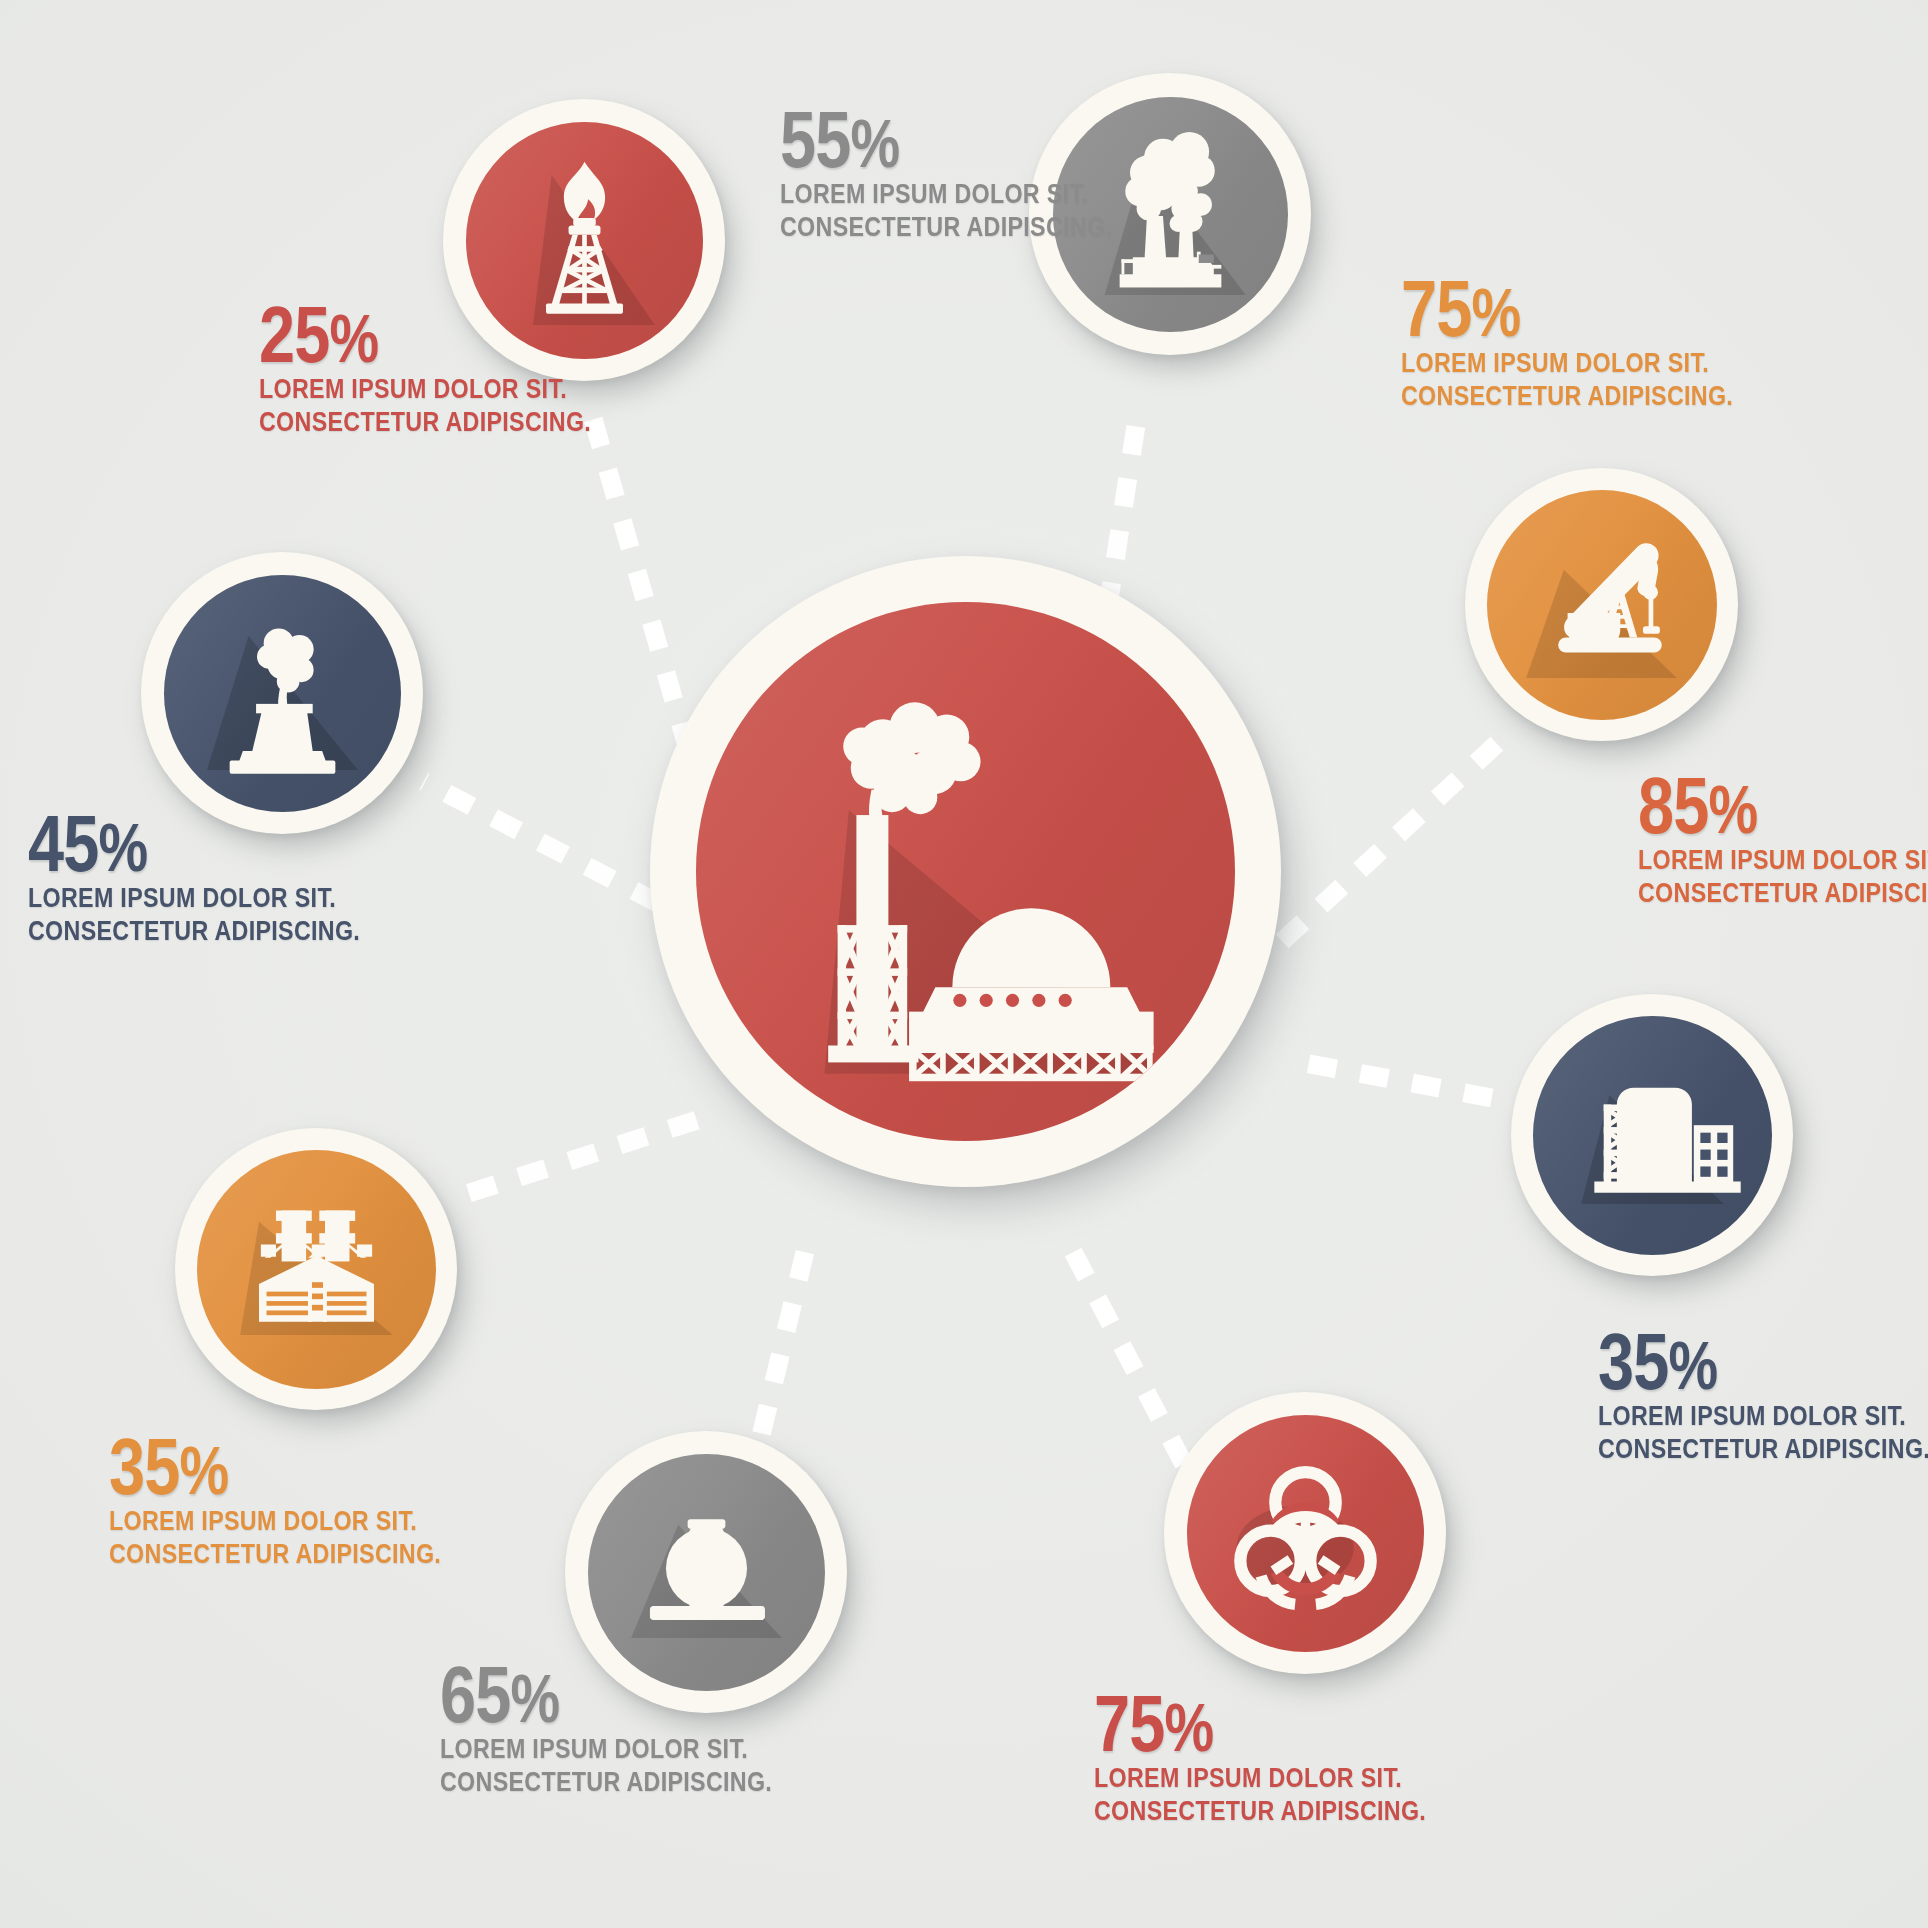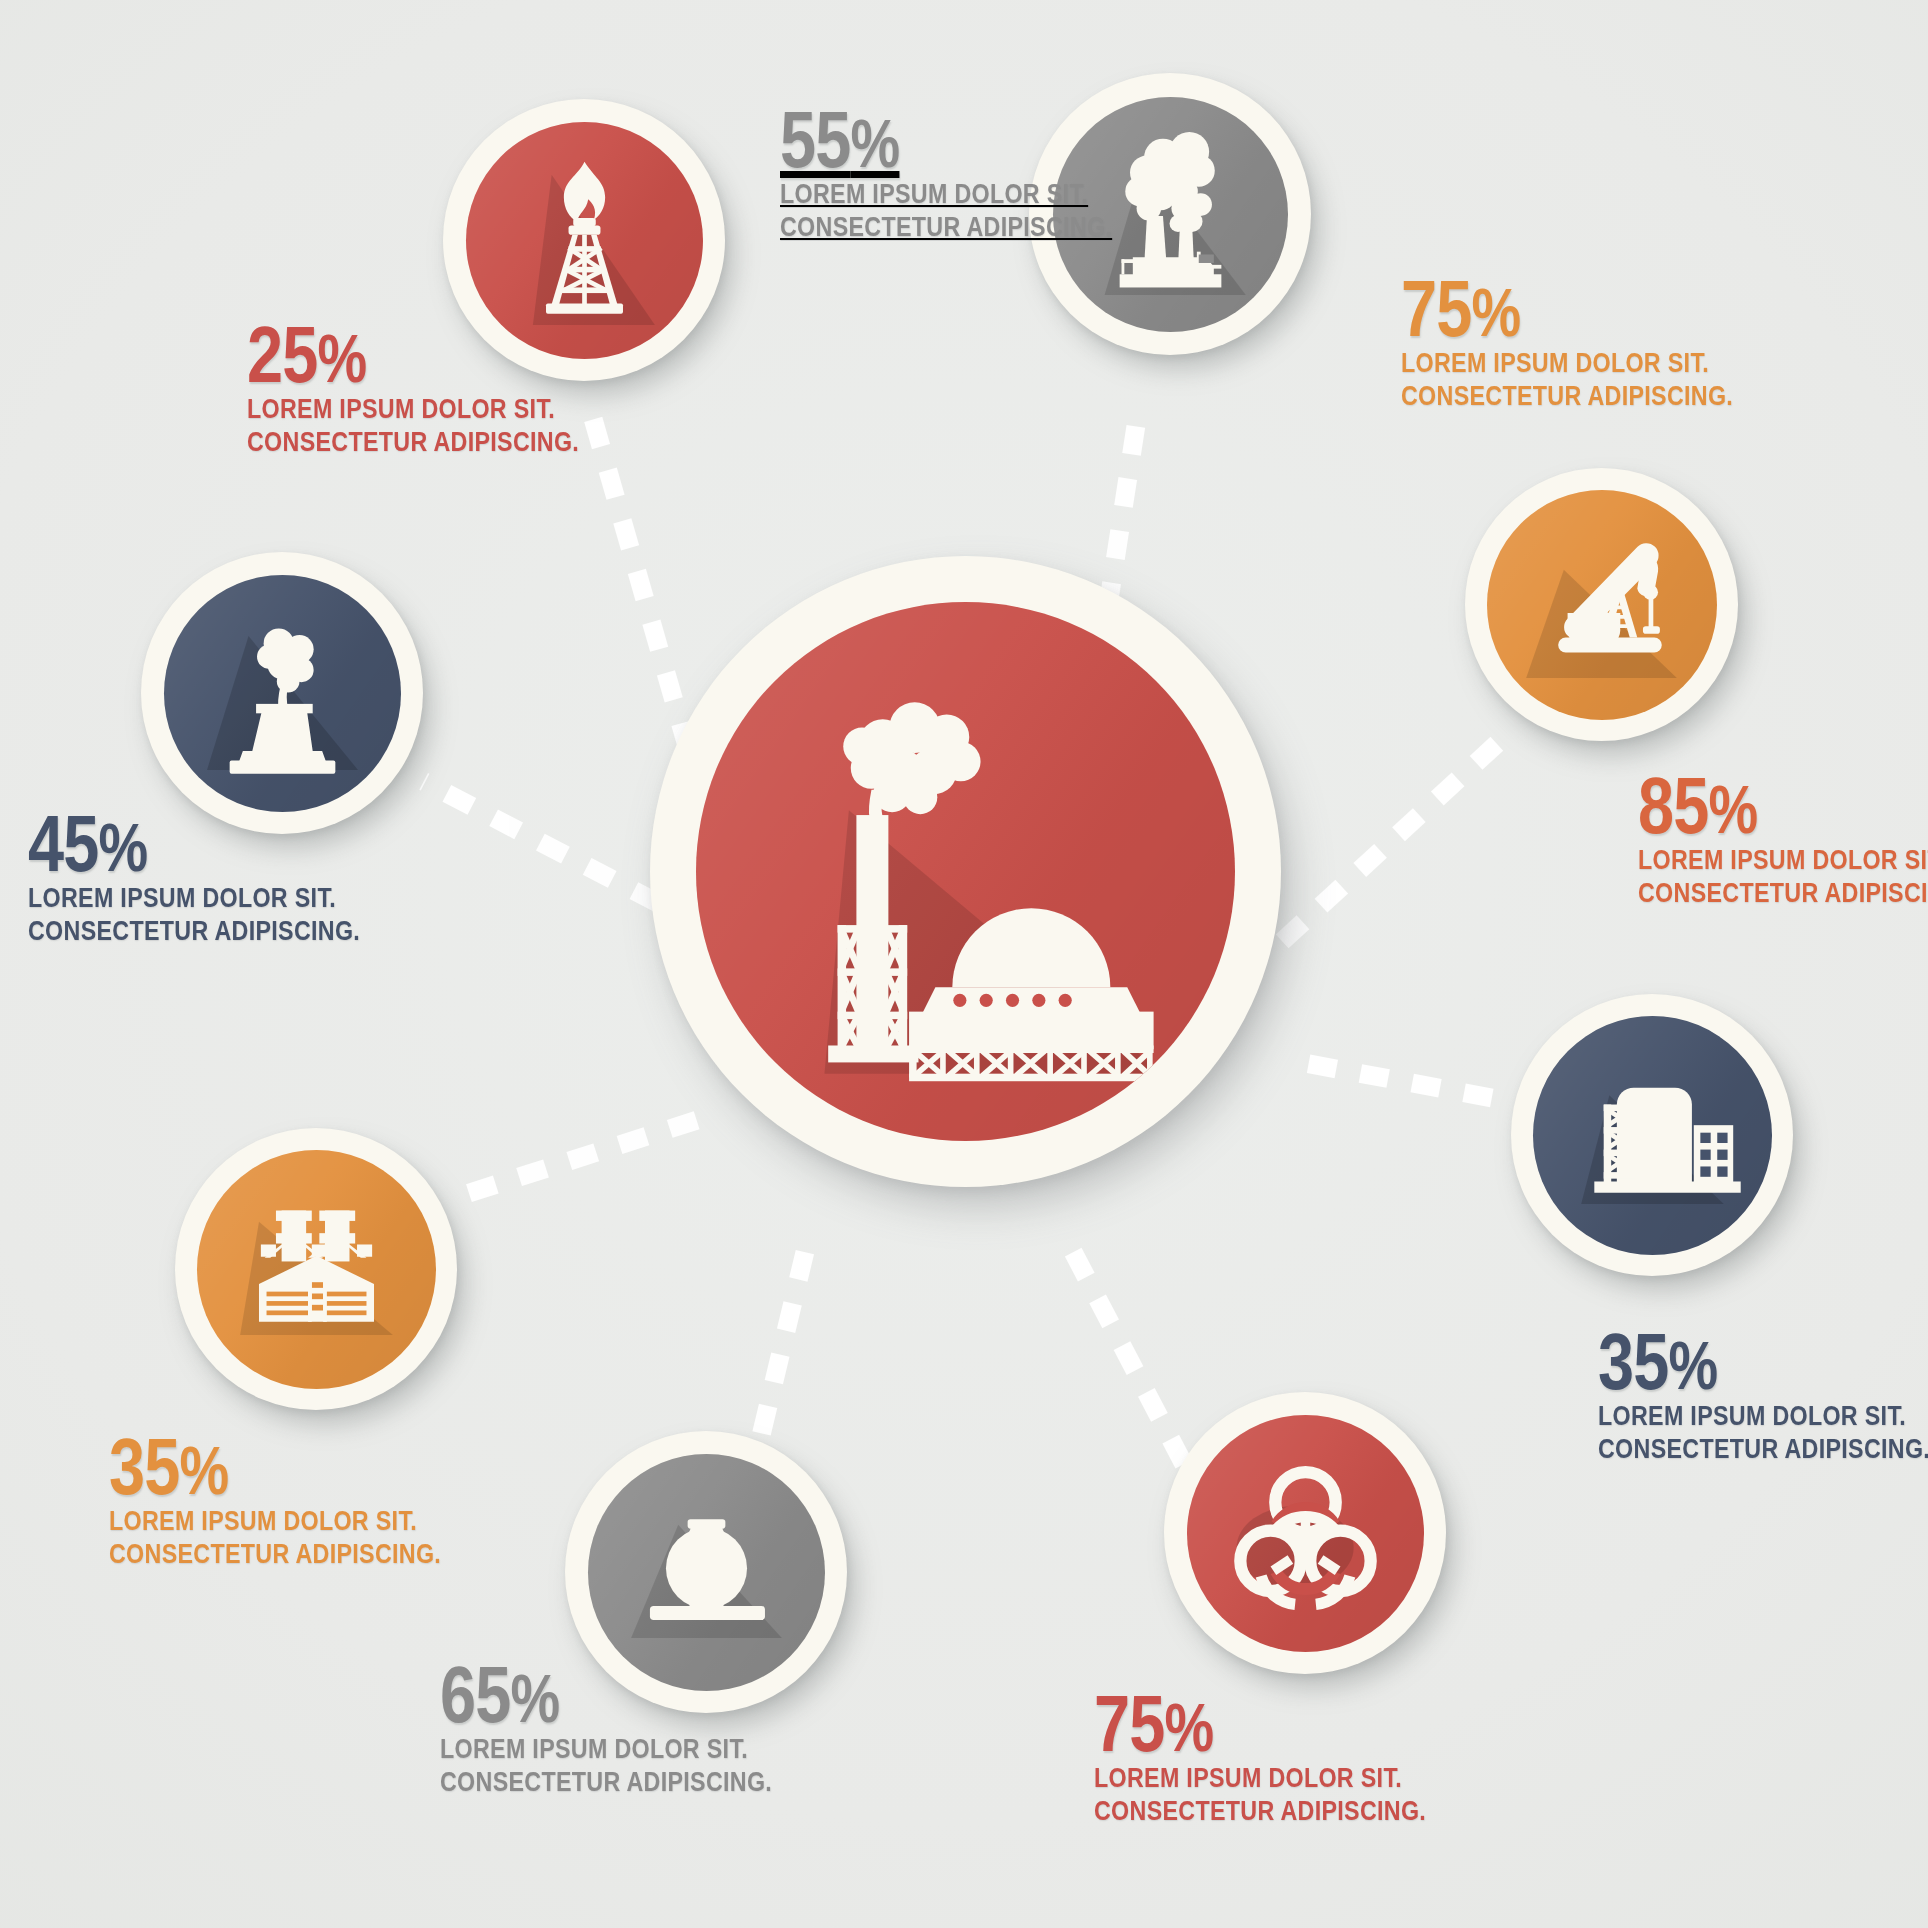--- a/index.html
+++ b/index.html
@@ -223,21 +223,21 @@
         <g stroke="#faf8f0" stroke-width="5" fill="none">
           <line x1="58" y1="98" x2="93" y2="121"></line>
           <line x1="93" y1="98" x2="58" y2="121"></line>
           <line x1="53" y1="120" x2="98" y2="143"></line>
           <line x1="98" y1="120" x2="53" y2="143"></line>
           <line x1="75" y1="84" x2="75" y2="158"></line>
         </g>
       </svg>
     </div>
   </div>
-  <div class="stat" style="left:247px; top:297px;margin-top:20px;">
+  <div class="stat" style="left:259px; top:297px;">
     <div class="pct" style="color:#c9504a;">
       <span>25</span><span class="sym">%</span>
     </div>
     <div class="line" style="color:#c9504a;">LOREM IPSUM DOLOR SIT.</div>
     <div class="line" style="color:#c9504a;">CONSECTETUR ADIPISCING.</div>
   </div>
 
   <div class="node" style="left:1029px; top:73px; width:282px; height:282px;">
     <div class="disc" style="width:235px; height:235px; background:#8b8b8b;">
       <svg width="151" height="162" viewBox="0 0 160 172">
@@ -272,21 +272,21 @@
           <rect x="44" y="134" width="3" height="16"></rect>
           <rect x="108" y="126" width="4" height="24"></rect>
           <rect x="112" y="140" width="22" height="4"></rect>
         </g>
         <g fill="#8b8b8b">
           <rect x="110" y="129" width="16" height="9"></rect>
         </g>
       </svg>
     </div>
   </div>
-  <div class="stat" style="left:780px; top:102px;text-decoration:underline;">
+  <div class="stat" style="left:780px; top:102px;">
     <div class="pct" style="color:#8b8b8b;">
       <span>55</span><span class="sym">%</span>
     </div>
     <div class="line" style="color:#8b8b8b;">LOREM IPSUM DOLOR SIT.</div>
     <div class="line" style="color:#8b8b8b;">CONSECTETUR ADIPISCING.</div>
   </div>
 
   <div class="stat" style="left:1401px; top:271px;">
     <div class="pct" style="color:#e3913f;">
       <span>75</span><span class="sym">%</span>

